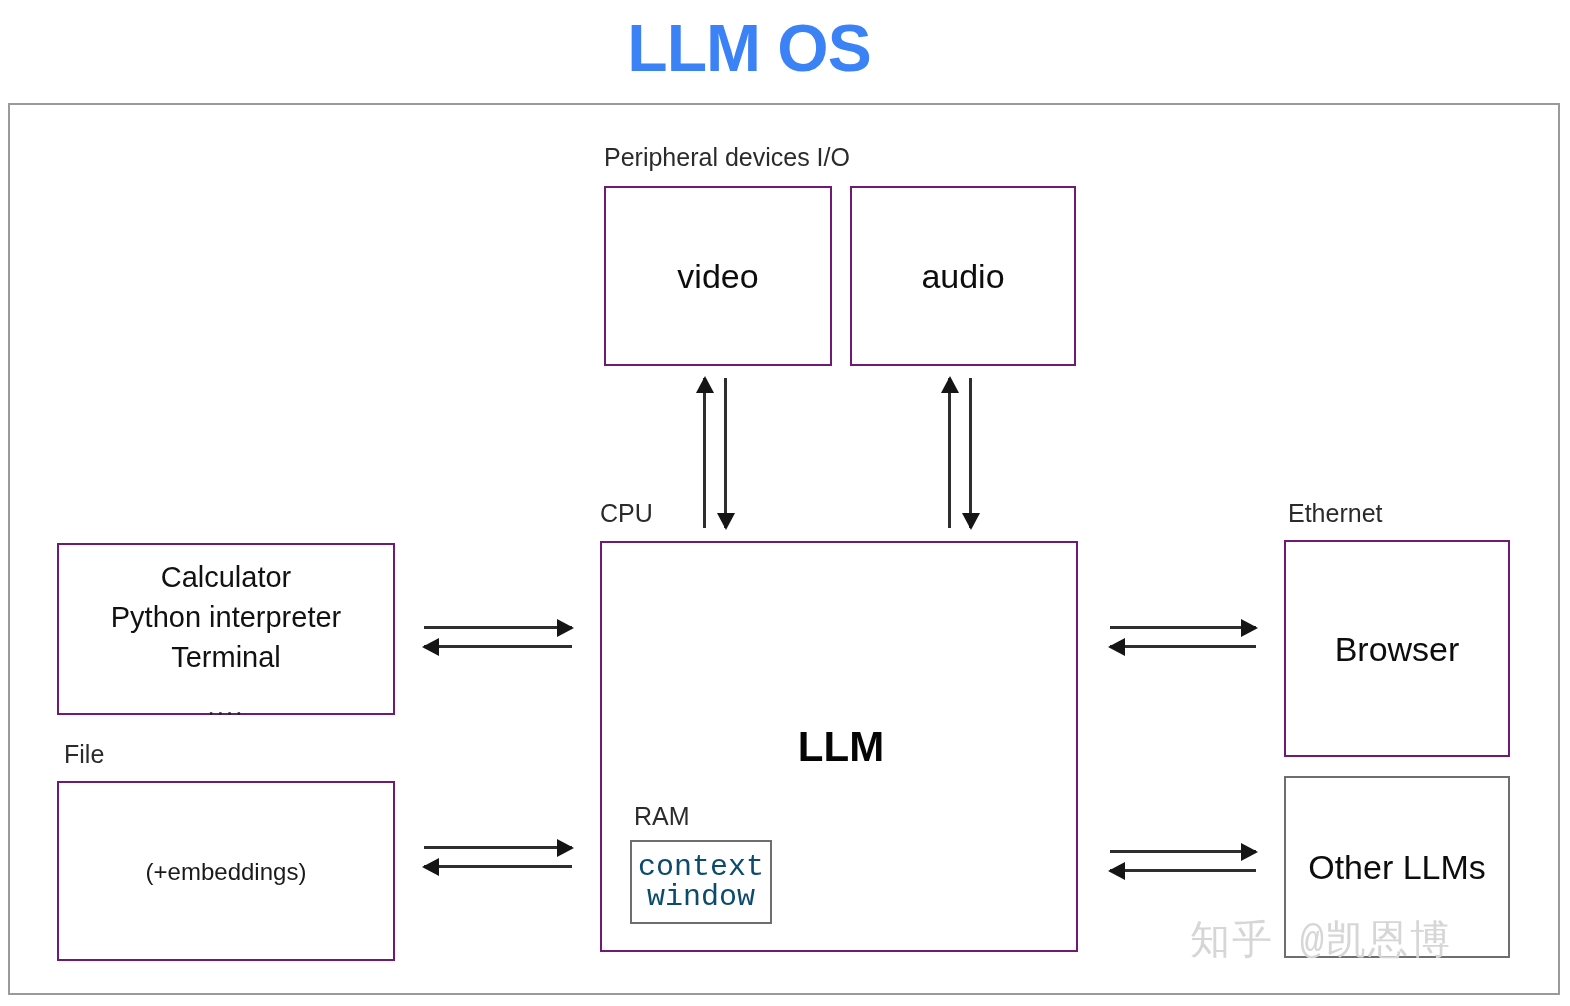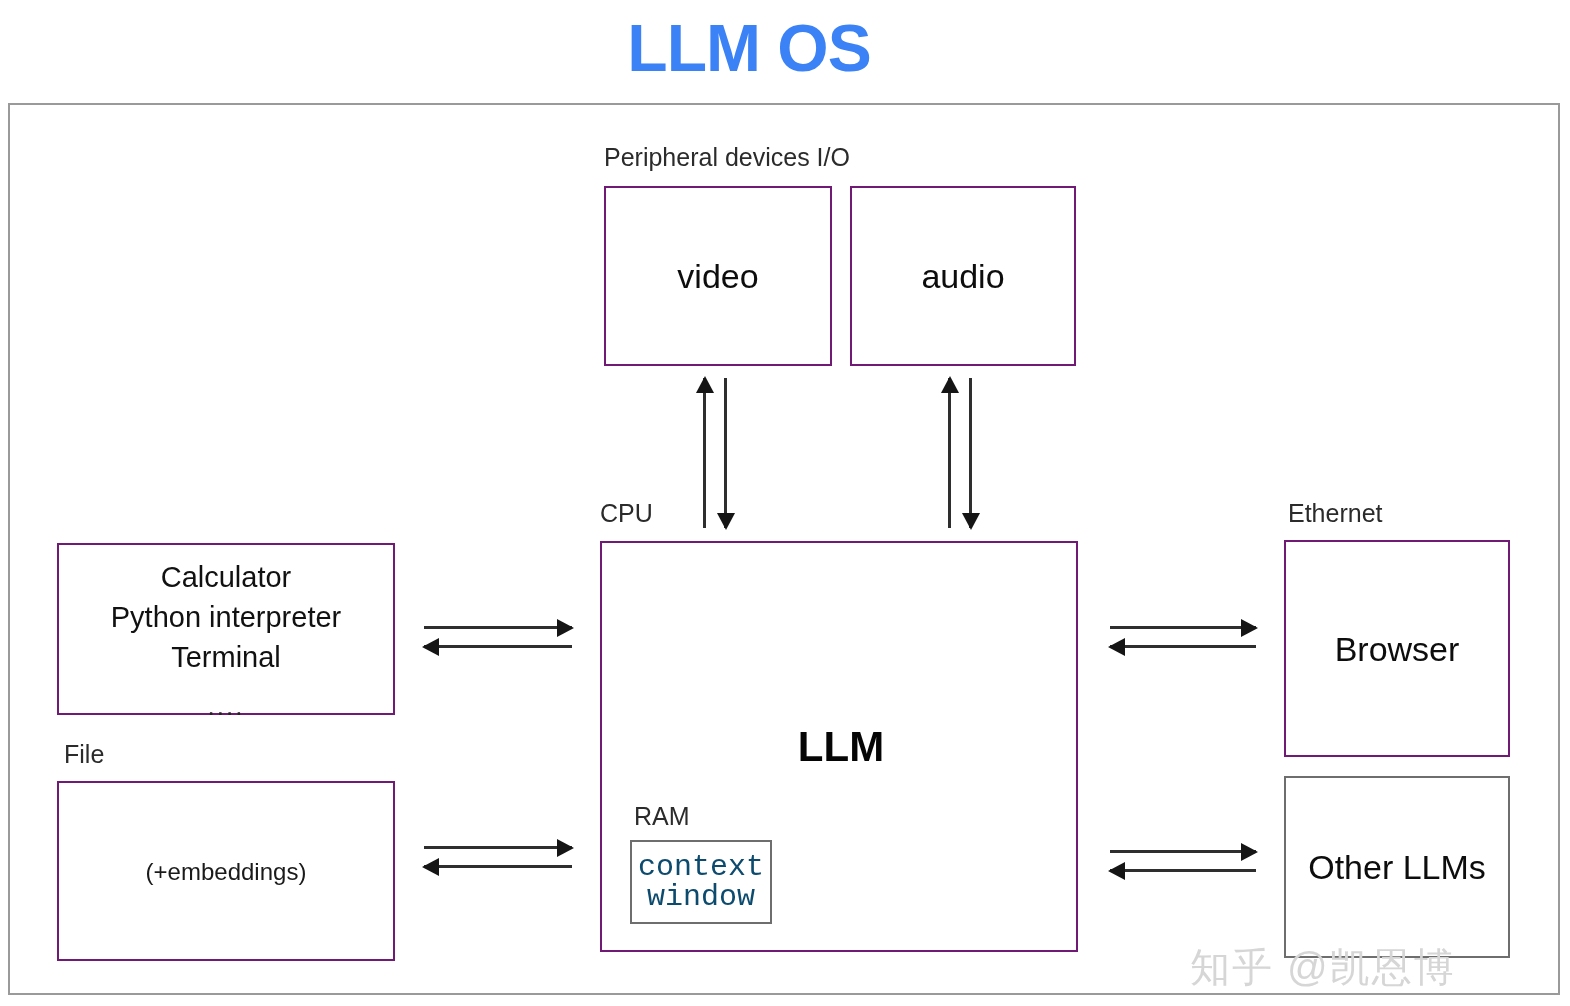--- a/index.html
+++ b/index.html
@@ -138,22 +138,21 @@
   #arrows-video-cpu { left: 703px; top: 378px; height: 150px; }
   #arrows-audio-cpu { left: 948px; top: 378px; height: 150px; }
 
   
   #watermark {
     left: 1190px; top: 912px;
     font-size: 40px;
     color: #d6d6d6;
     letter-spacing: 2px;
     white-space: nowrap;
-    font-family: Liberation Sans, sans-serif;
-    margin-top: 28px;
+    font-family: Liberation Mono, monospace;
   }
 </style>
 </head>
 <body>
 
 <div id="canvas">
 
   <div class="abs" id="page-title">LLM OS</div>
 
   <div class="abs" id="outer-frame"></div>

